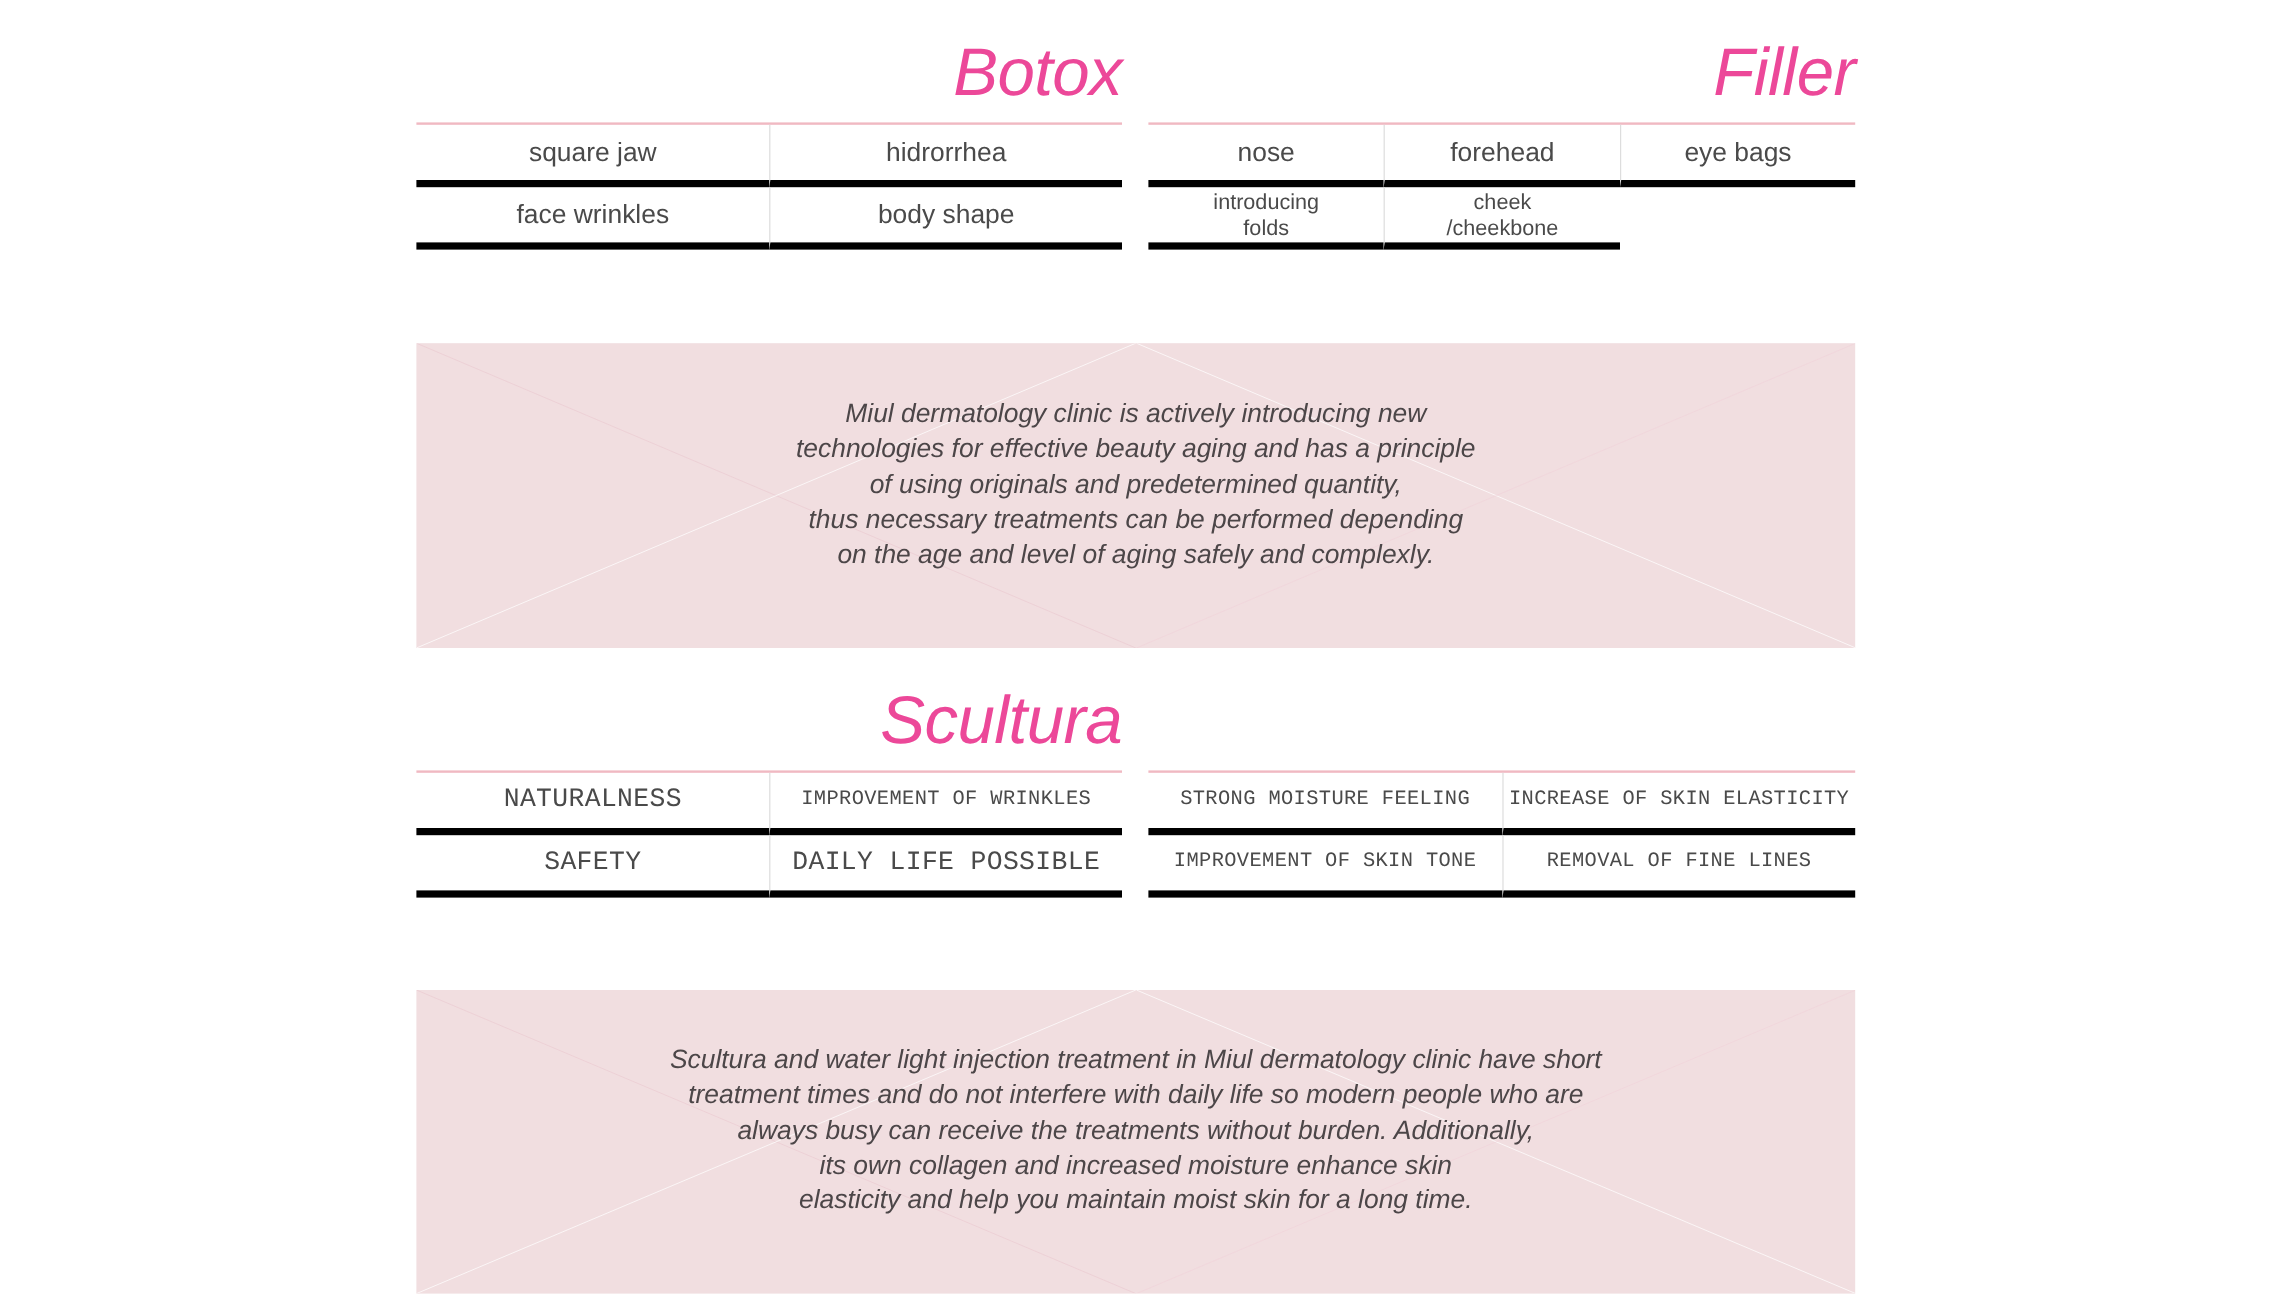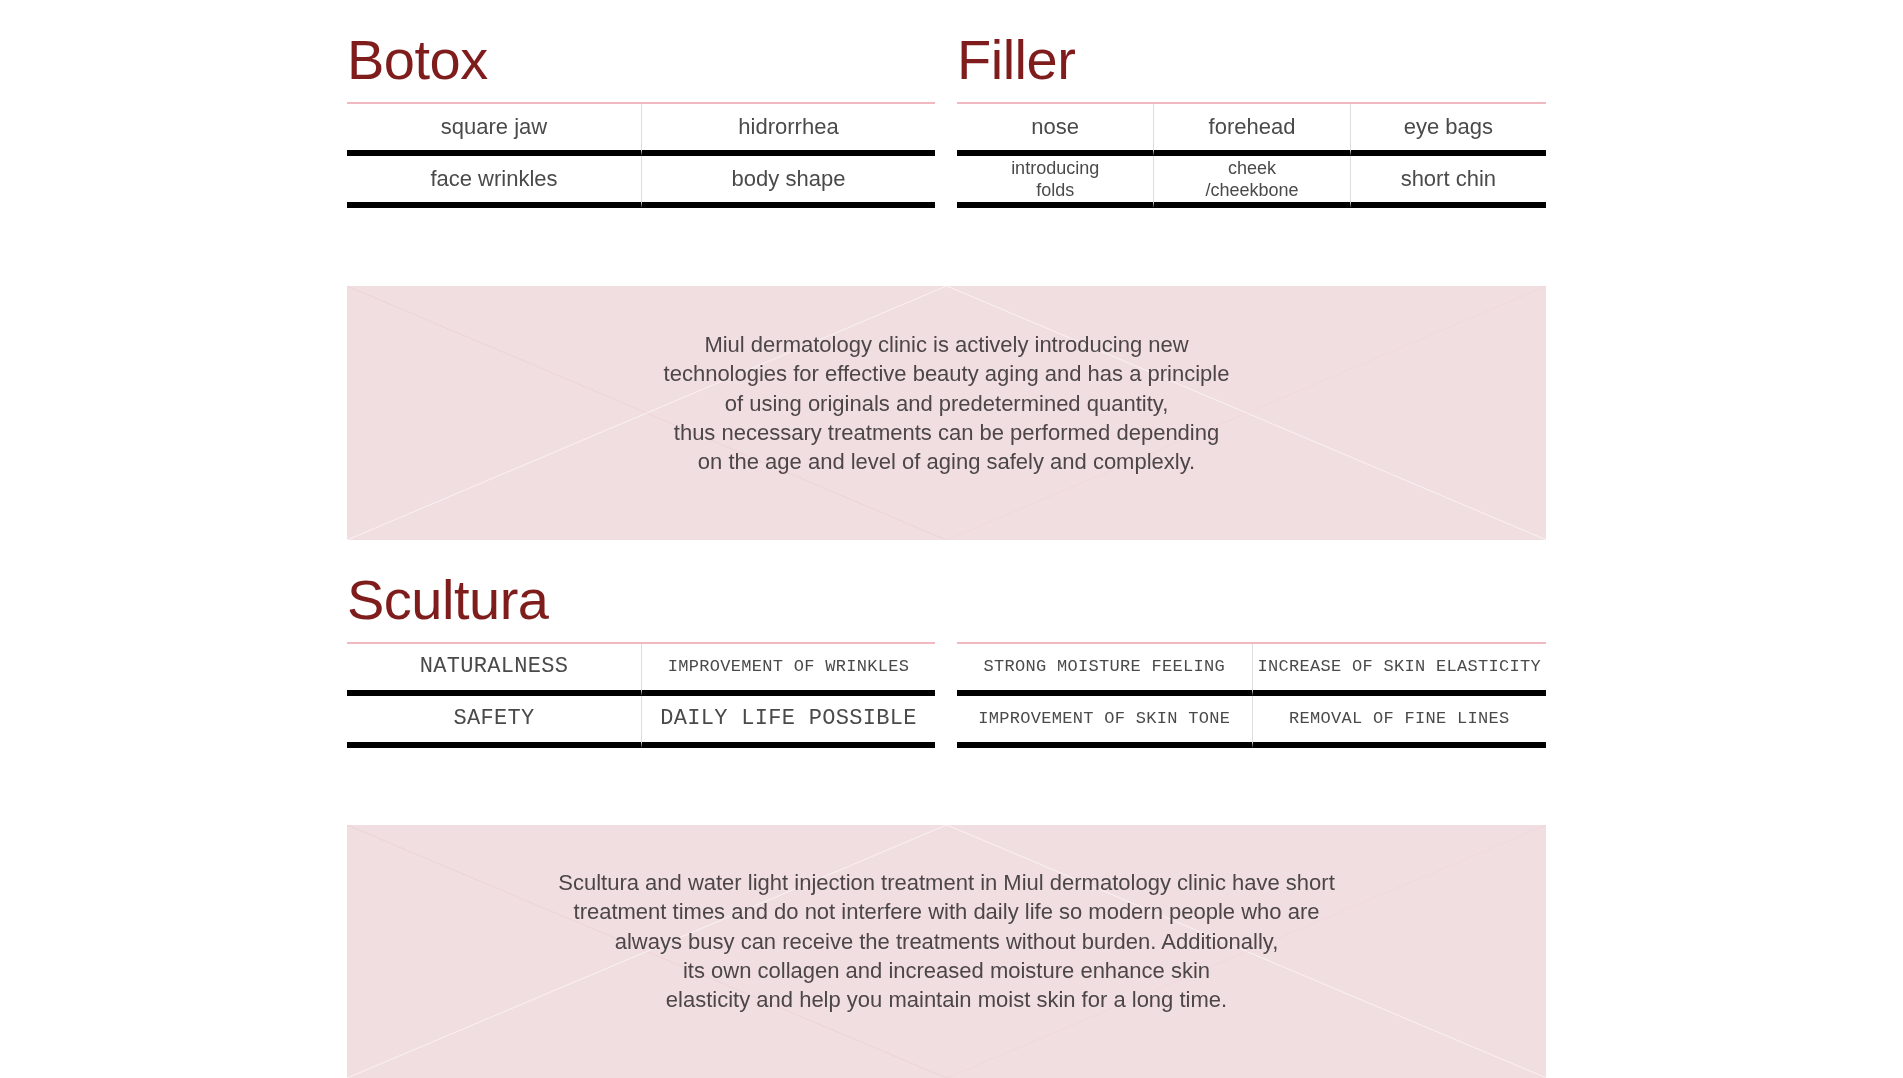--- a/index.html
+++ b/index.html
@@ -42,24 +42,25 @@
     flex-direction: column;
   }
   .section.left  { width: 588px; }
   .section.right { width: 589px; }
 
   .section-title {
     font-size: 56px;
     font-weight: 400;
     line-height: 1.0;
     letter-spacing: -0.5px;
-    color: #7f1d1d;
-    text-align: left;
+    color: #ec4899;
+    text-align: right;
     white-space: nowrap;
     padding-bottom: 14px;
+    font-style: italic;
   }
   .section-title.wide { font-size: 57px; }
 
   .title-rule {
     height: 2px;
     background: #f0b9c2;
     width: 100%;
   }
 
   
@@ -95,20 +96,21 @@
   .item.caps  { letter-spacing: 0.3px; font-family: Liberation Mono, monospace; }
   .item.two-line { font-size: 18px; line-height: 1.25; }
 
   
   .note {
     position: absolute;
     left: 347px;
     width: 1199px;
     background: #f1dee0;
     overflow: hidden;
+    font-style: italic;
   }
   .note .x-left,
   .note .x-right {
     position: absolute;
     top: 0;
     bottom: 0;
     width: 50%;
     pointer-events: none;
   }
   .note .x-left  { left: 0; }
@@ -153,21 +155,20 @@
         <div class="section-title">Filler</div>
         <div class="title-rule"></div>
         <div class="items cols3">
           <div class="item med">nose</div>
           <div class="item med">forehead</div>
           <div class="item med">eye bags</div>
           <div class="item two-line" style="white-space:pre-line">introducing
 folds</div>
           <div class="item two-line" style="white-space:pre-line">cheek
 /cheekbone</div>
-          <div class="item med">short chin</div>
         </div>
       </div>
 
     </div>
   </div>
 
   <div class="note" style="top:286px; height:254px; padding:44px 0 0 0; box-sizing:border-box;">
     <div class="x-left">
       <svg viewBox="0 0 100 100" preserveAspectRatio="none">
         <line x1="0" y1="0" x2="100" y2="100" stroke="#e6bfc7" stroke-width="0.35" vector-effect="non-scaling-stroke"></line>

